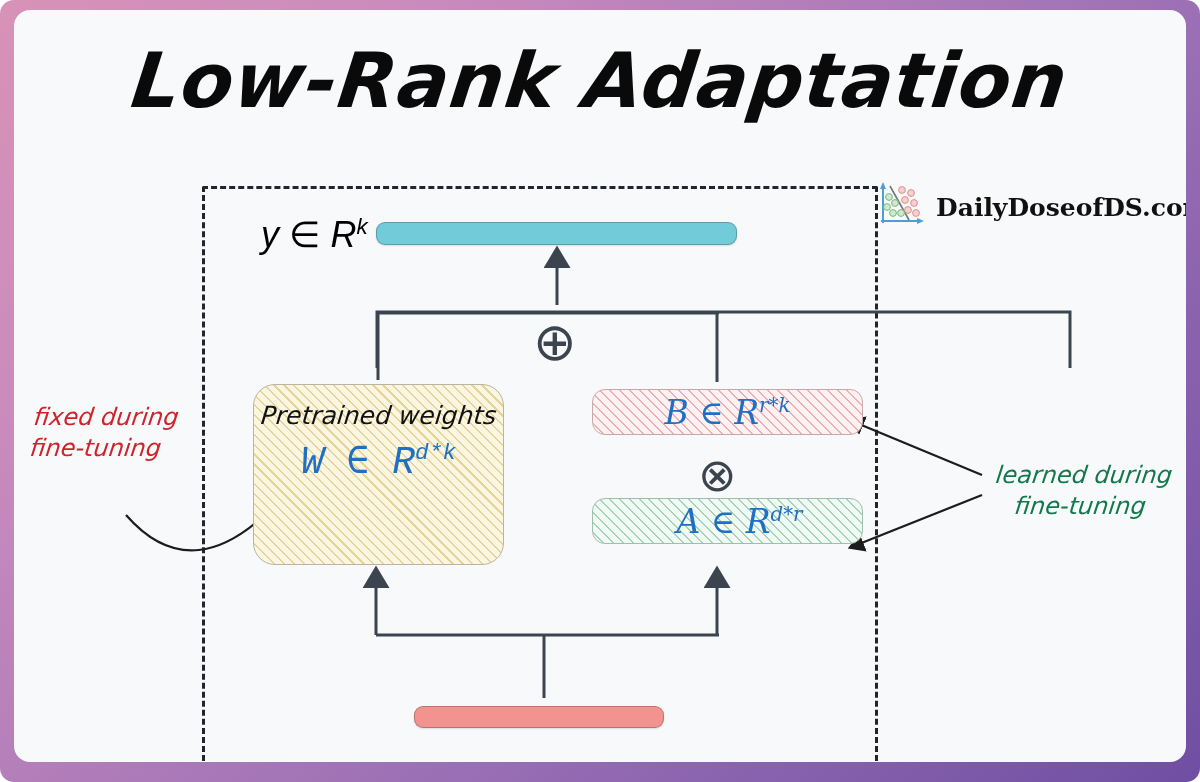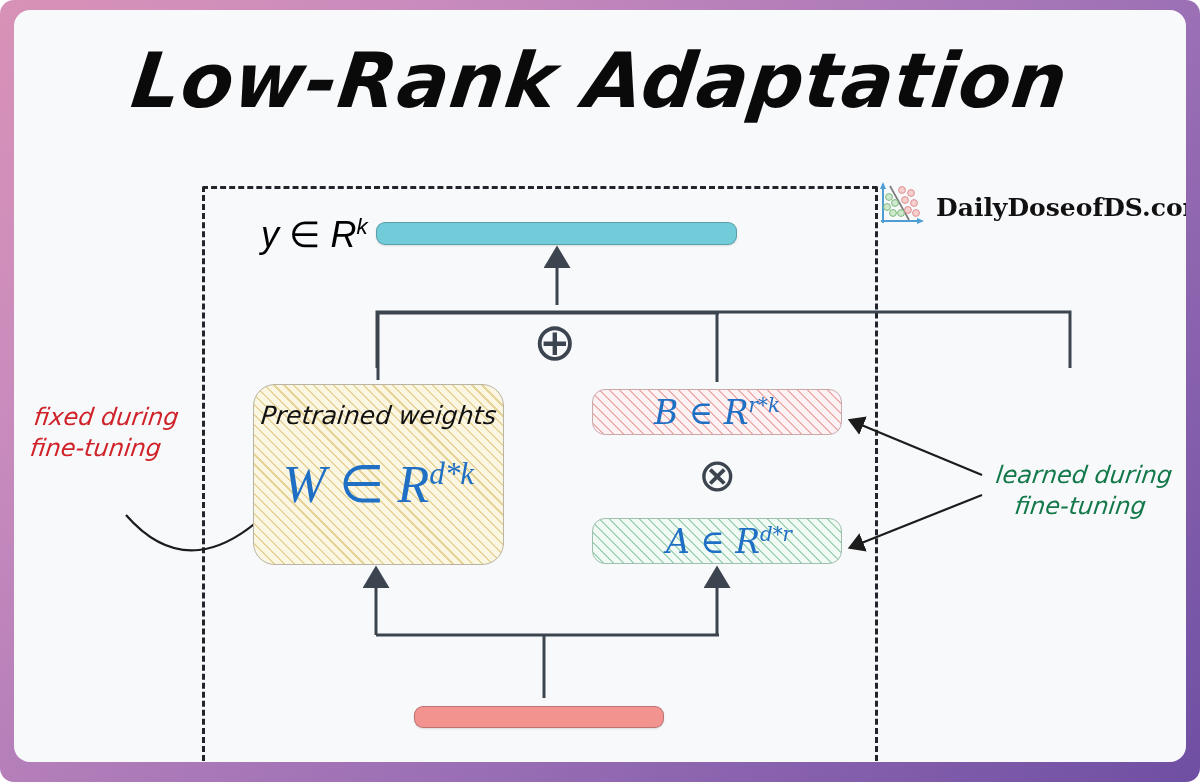--- a/index.html
+++ b/index.html
@@ -130,53 +130,53 @@
   #w-title {
     font-family: "DejaVu Sans", sans-serif;
     font-style: italic;
     font-size: 25px;
     line-height: 1.22;
     color: #111;
     text-align: center;
     transform: skewX(-6deg);
   }
   #w-math {
-    margin-top: 22px;
-    font-family: Liberation Serif, serif;
-    font-style: italic;
-    font-size: 52px;
+    margin-top: 6px;
+    font-family: Liberation Mono, monospace;
+    font-style: italic;
+    font-size: 38px;
     color: #1f6fc4;
     white-space: nowrap;
   }
   #w-math sup { font-size: .6em; vertical-align: super; }
 
   
   .mat-box {
     position: absolute;
     left: 578px;
-    width: 250px;
+    width: 271px;
     height: 46px;
     border-radius: 13px;
     display: flex;
     align-items: center;
     justify-content: center;
   }
   #b-box {
     top: 379px;
     border: 1.5px solid #c9a9ac;
     background-color: #fdf2f3;
     background-image: repeating-linear-gradient(
       45deg,
       rgba(226,120,120,.55) 0px,
       rgba(226,120,120,.55) 1.4px,
       rgba(0,0,0,0) 1.4px,
       rgba(0,0,0,0) 7px);
   }
   #a-box {
-    top: 508px;
+    top: 488px;
     border: 1.5px solid #9fbfae;
     background-color: #f1faf4;
     background-image: repeating-linear-gradient(
       45deg,
       rgba(86,176,126,.50) 0px,
       rgba(86,176,126,.50) 1.4px,
       rgba(0,0,0,0) 1.4px,
       rgba(0,0,0,0) 7px);
     padding-left: 24px;
   }

